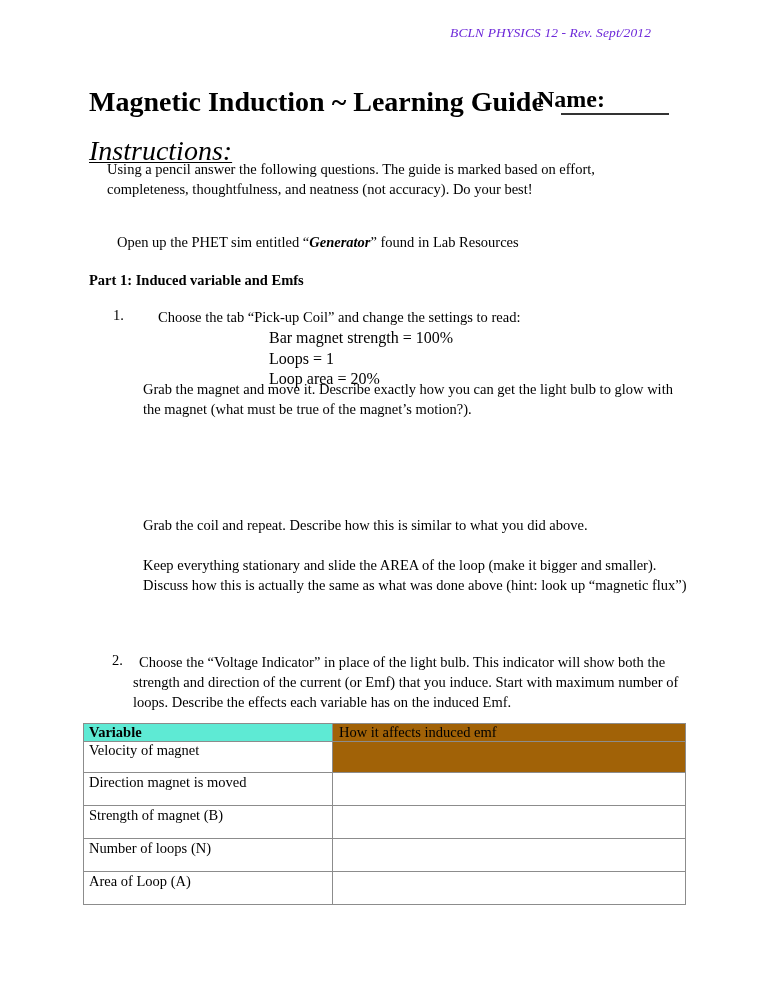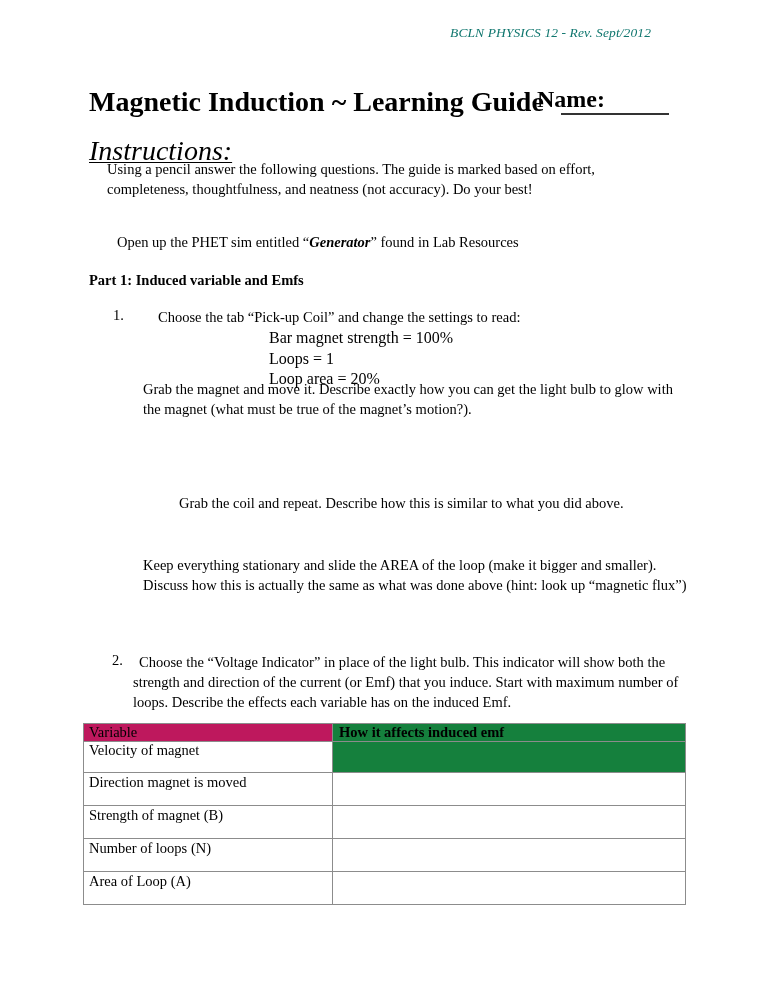--- a/index.html
+++ b/index.html
@@ -2,21 +2,21 @@
 <html><head>
   <meta charset="utf-8">
   <style>
     html, body { margin: 0; padding: 0; background: #ffffff; }
     body {
       width: 768px; height: 994px; position: relative; overflow: hidden;
       font-family: "Liberation Serif", "DejaVu Serif", serif; color: #000;
     }
     .abs { position: absolute; }
     .running-header {
-      top: 25px; right: 117px; font-size: 13.5px; font-style: italic; color: #0f766e;
+      top: 25px; right: 117px; font-size: 13.5px; font-style: italic; color: #6d28d9;
       letter-spacing: 0.1px;
     }
     .title {
       top: 86px; left: 89px; font-size: 28px; font-weight: bold; white-space: nowrap;
     }
     .name-label {
       top: 86px; left: 489px; font-size: 24px; font-weight: bold; white-space: nowrap; margin-left: 48px;
     }
     .name-line {
       top: 113px; left: 561px; width: 108px; height: 0; border-top: 2px solid #333;
@@ -27,35 +27,35 @@
     }
     .para { font-size: 14.5px; line-height: 20px; }
     .instructions-text { top: 159px; left: 107px; width: 560px; }
     .open-line { top: 232px; left: 89px; margin-left: 28px; }
     .part-heading { top: 272px; left: 89px; font-weight: bold; font-size: 14.5px; }
     .q-num { font-size: 14.5px; }
     .q1-num { top: 307px; left: 113px; }
     .q1-text { top: 307px; left: 139px; margin-left: 19px; }
     .settings { top: 328px; left: 269px; font-size: 16px; line-height: 20.5px; }
     .q1a { top: 379px; left: 143px; width: 545px; }
-    .q1b { top: 493px; left: 143px; margin-left: 36px; }
+    .q1b { top: 515px; left: 143px; }
     .q1c { top: 555px; left: 143px; width: 560px; }
     .q2-num { top: 652px; left: 112px; }
     .q2-text { top: 652px; left: 133px; width: 555px; text-indent: 6px; }
     table.var-table {
       position: absolute; top: 723px; left: 83px; width: 603px;
       border-collapse: collapse; font-size: 14.5px;
       border: 1.5px solid #8c8c8c;
     }
     table.var-table td, table.var-table th {
       border: 1.5px solid #8c8c8c; vertical-align: top; padding: 0 0 0 5px; text-align: left;
     }
     table.var-table .col1 { width: 248px; }
-    .hdr-var { background: #be185d; font-weight: normal; height: 17px; line-height: 17px; }
-    .hdr-emf { font-weight: bold; line-height: 17px; background: #15803d; padding-left: 6px !important; }
+    .hdr-var { background: #5eead4; font-weight: bold; height: 17px; line-height: 17px; }
+    .hdr-emf { font-weight: normal; line-height: 17px; background: #a16207; padding-left: 6px !important; }
     .cell-first { line-height: 17px; height: 16px; }
     .row-cell { height: 31px; line-height: 17px; padding-top: 1px !important; }
     .ans-cell { background: #fff; }
   </style>
 </head>
 <body>
 
 <div class="abs running-header">BCLN PHYSICS 12 - Rev. Sept/2012</div>
 
 <div class="abs title">Magnetic Induction ~ Learning Guide</div>

